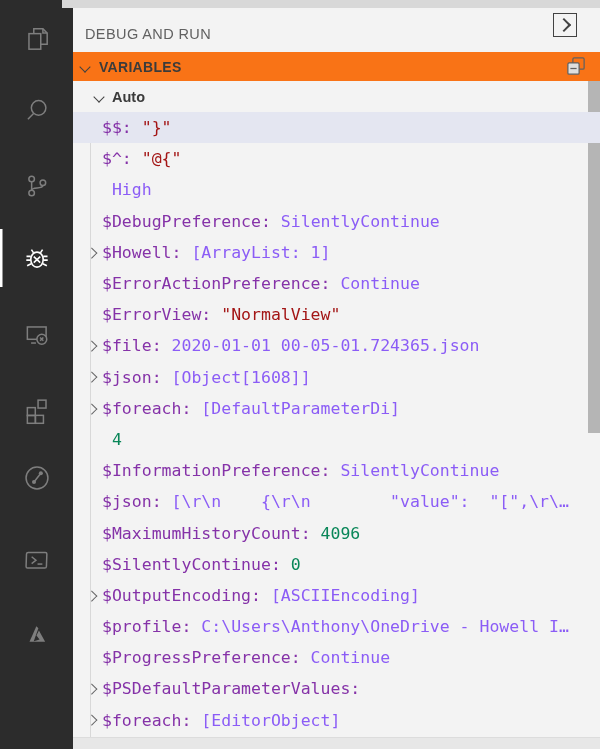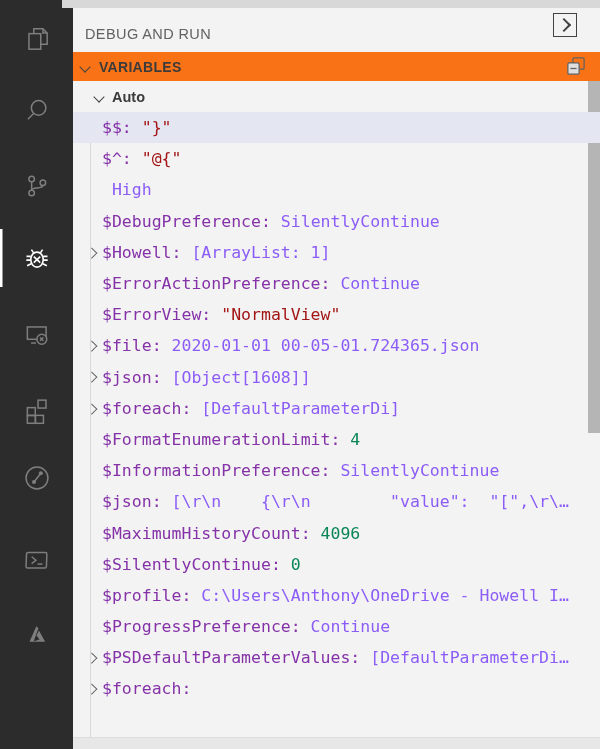--- a/index.html
+++ b/index.html
@@ -174,27 +174,28 @@
         <div class="vrow selected"><span class="twisty hidden"></span><span class="vname">$$:</span><span class="vvalue string"> "}"</span></div>
         <div class="vrow"><span class="twisty hidden"></span><span class="vname">$^:</span><span class="vvalue string"> "@{"</span></div>
         <div class="vrow"><span class="twisty hidden"></span><span class="vvalue plain"> High</span></div>
         <div class="vrow"><span class="twisty hidden"></span><span class="vname">$DebugPreference:</span><span class="vvalue plain"> SilentlyContinue</span></div>
         <div class="vrow"><span class="twisty"></span><span class="vname">$Howell:</span><span class="vvalue plain"> [ArrayList: 1]</span></div>
         <div class="vrow"><span class="twisty hidden"></span><span class="vname">$ErrorActionPreference:</span><span class="vvalue plain"> Continue</span></div>
         <div class="vrow"><span class="twisty hidden"></span><span class="vname">$ErrorView:</span><span class="vvalue string"> "NormalView"</span></div>
         <div class="vrow"><span class="twisty"></span><span class="vname">$file:</span><span class="vvalue plain"> 2020-01-01 00-05-01.724365.json</span></div>
         <div class="vrow"><span class="twisty"></span><span class="vname">$json:</span><span class="vvalue plain"> [Object[1608]]</span></div>
         <div class="vrow"><span class="twisty"></span><span class="vname">$foreach:</span><span class="vvalue plain"> [DefaultParameterDi]</span></div>
-        <div class="vrow"><span class="twisty hidden"></span><span class="vname">$FormatEnumerationLimit:</span><span class="vvalue number"> 4</span></div>
+        <div class="vrow"><span class="twisty hidden"></span><span class="vvalue number"> 4</span></div>
         <div class="vrow"><span class="twisty hidden"></span><span class="vname">$InformationPreference:</span><span class="vvalue plain"> SilentlyContinue</span></div>
         <div class="vrow"><span class="twisty hidden"></span><span class="vname">$json:</span><span class="vvalue plain"> [\r\n    {\r\n        "value":  "[",\r\…</span></div>
         <div class="vrow"><span class="twisty hidden"></span><span class="vname">$MaximumHistoryCount:</span><span class="vvalue number"> 4096</span></div>
         <div class="vrow"><span class="twisty hidden"></span><span class="vname">$SilentlyContinue:</span><span class="vvalue number"> 0</span></div>
+        <div class="vrow"><span class="twisty"></span><span class="vname">$OutputEncoding:</span><span class="vvalue plain"> [ASCIIEncoding]</span></div>
         <div class="vrow"><span class="twisty hidden"></span><span class="vname">$profile:</span><span class="vvalue plain"> C:\Users\Anthony\OneDrive - Howell I…</span></div>
         <div class="vrow"><span class="twisty hidden"></span><span class="vname">$ProgressPreference:</span><span class="vvalue plain"> Continue</span></div>
-        <div class="vrow"><span class="twisty"></span><span class="vname">$PSDefaultParameterValues:</span><span class="vvalue plain"> [DefaultParameterDi…</span></div>
-        <div class="vrow"><span class="twisty"></span><span class="vname">$foreach:</span></div>
+        <div class="vrow"><span class="twisty"></span><span class="vname">$PSDefaultParameterValues:</span></div>
+        <div class="vrow"><span class="twisty"></span><span class="vname">$foreach:</span><span class="vvalue plain"> [EditorObject]</span></div>
       </div>
 
     <div class="scrollbar"></div>
     <div class="bottom-strip"></div>
   </div>
 </div>
 
 </body></html>

